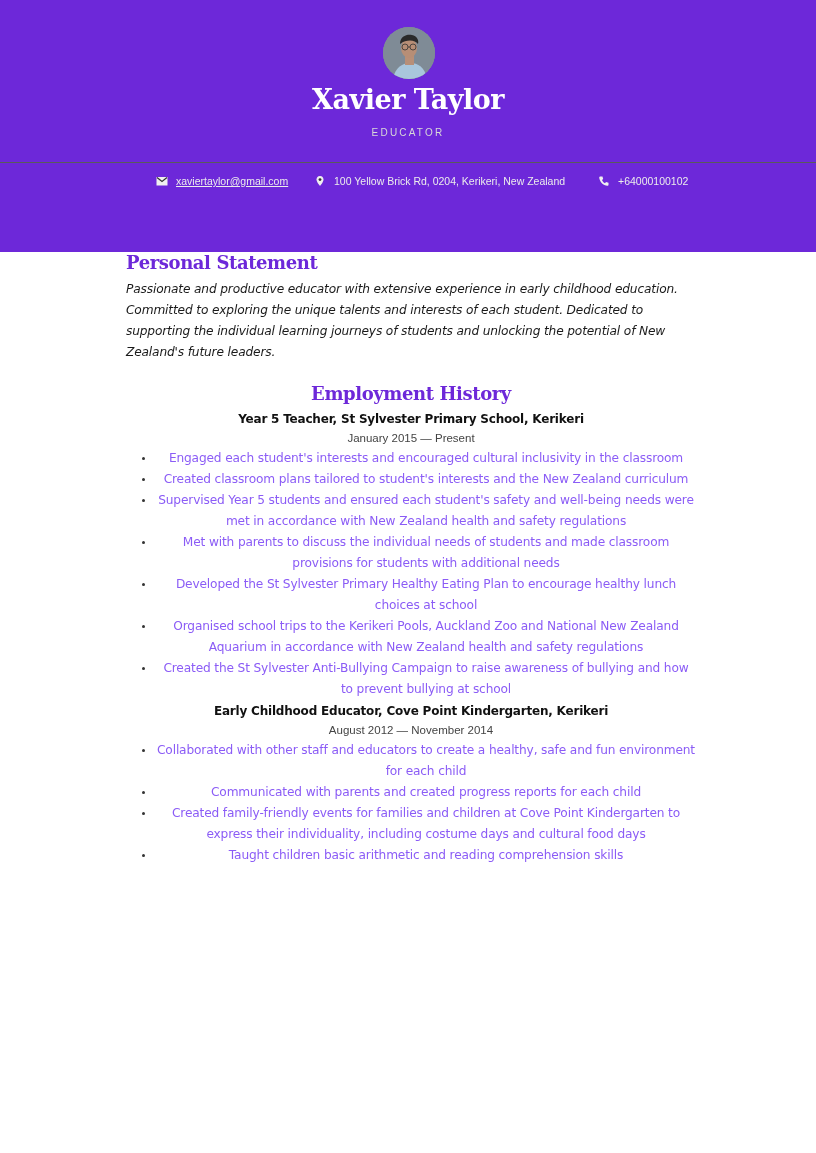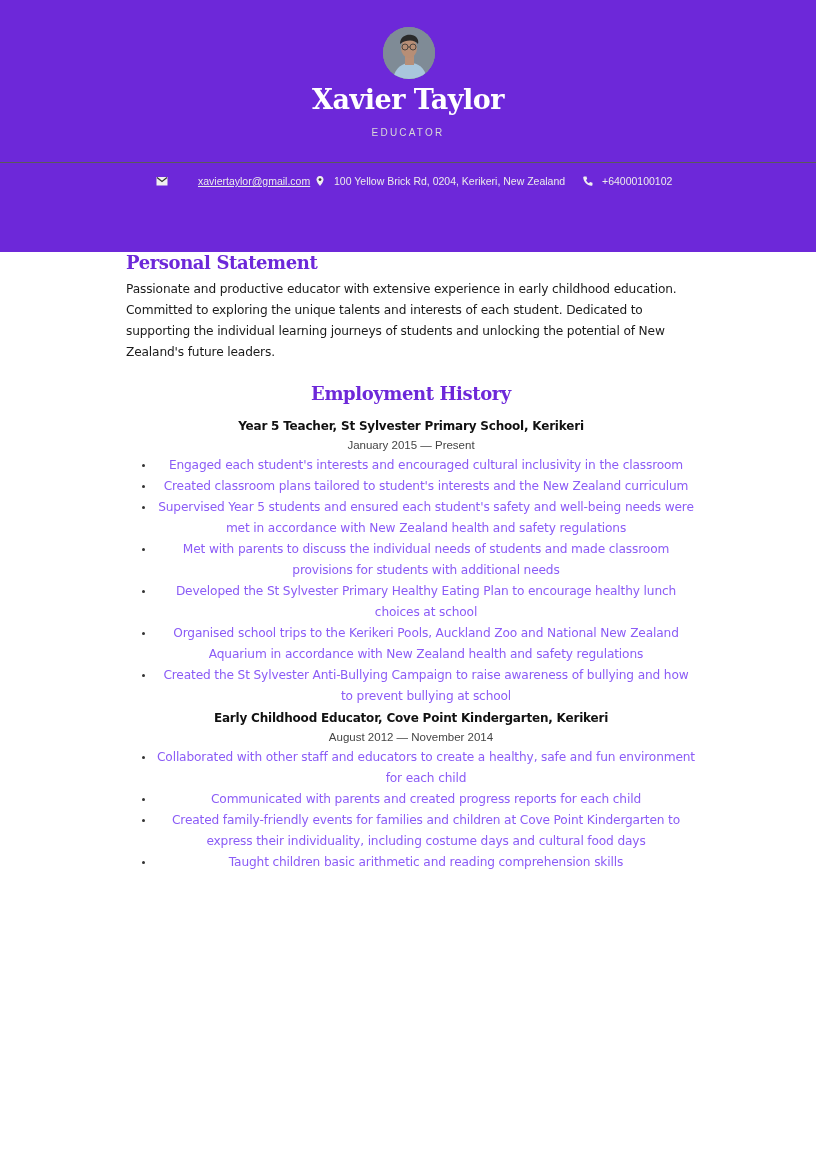--- a/index.html
+++ b/index.html
@@ -25,31 +25,31 @@
       color: #d8d8d8;
     }
     .divider {
       position: absolute; left: 0; top: 162px; width: 816px; height: 1px; background: #5a5a5a;
     }
     .contact {
       position: absolute; top: 175px; font-family: "Liberation Sans", sans-serif;
       font-size: 10.5px; color: #ececec; display: flex; align-items: center; gap: 8px;
       white-space: nowrap;
     }
-    .contact a { color: #ececec; text-decoration: underline; margin-left: 22px; }
+    .contact a { color: #ececec; text-decoration: underline; }
     .contact .icon { display: inline-block; width: 12px; height: 12px; }
 
     .content { position: absolute; left: 126px; width: 570px; }
     .section-heading {
       font-family: "DejaVu Serif", serif; font-weight: bold; font-size: 18px;
       color: #6d28d9; letter-spacing: -0.4px;
     }
     .para {
       font-family: "DejaVu Sans", sans-serif; font-size: 12.2px; line-height: 21px;
-      color: #1a1a1a; letter-spacing: -0.15px;
+      color: #1a1a1a; letter-spacing: -0.15px; font-style: italic;
     }
     .job-title {
       font-family: "DejaVu Sans", sans-serif; font-weight: bold; font-size: 12px;
       color: #111; letter-spacing: -0.2px;
     }
     .job-dates {
       font-family: "Liberation Sans", sans-serif; font-size: 11.5px; color: #444;
       margin-top: 6px;
     }
     ul.bullets { list-style: none; margin-top: 4px; }
@@ -102,39 +102,39 @@
   <div class="contact" style="left:314px;">
     <span class="icon">
       <svg width="12" height="12" viewBox="0 0 12 12">
           <path d="M6 1 C3.8 1 2.5 2.6 2.5 4.5 C2.5 7 6 11 6 11 C6 11 9.5 7 9.5 4.5 C9.5 2.6 8.2 1 6 1 Z" fill="#f0f0f0"></path>
           <circle cx="6" cy="4.6" r="1.4" fill="#323232"></circle>
         </svg>
     </span>
     <span>100 Yellow Brick Rd, 0204, Kerikeri, New Zealand</span>
   </div>
 
-  <div class="contact" style="left:582px;">
+  <div class="contact" style="left:598px;">
     <span class="icon">
       <svg width="12" height="12" viewBox="0 0 12 12">
           <path d="M2.5 1.5 L4.5 1.5 L5.2 4 L4 5 C4.6 6.6 5.6 7.6 7 8.2 L8 7 L10.5 7.8 L10.5 9.8 C10.5 10.4 10 10.8 9.4 10.8 C5.2 10.5 1.6 7 1.2 2.6 C1.2 2 1.8 1.5 2.5 1.5 Z" fill="#f0f0f0"></path>
         </svg>
     </span>
     <span>+64000100102</span>
   </div>
 </div>
 
 <div class="content" style="top:252px;">
   <div class="section-heading">Personal Statement</div>
   <div class="para" style="margin-top:6px;">Passionate and productive educator with extensive experience in early childhood education. Committed to exploring the unique talents and interests of each student. Dedicated to supporting the individual learning journeys of students and unlocking the potential of New Zealand's future leaders.</div>
 </div>
 
 <div class="content" style="top:383px;text-align:center;">
   <div class="section-heading">Employment History</div>
 
-  <div style="margin-top:15px;">
+  <div style="margin-top:8px;">
     <div class="job-title">Year 5 Teacher, St Sylvester Primary School, Kerikeri</div>
     <div class="job-dates">January 2015 — Present</div>
     <ul class="bullets">
       <li><span class="dot"></span><span>Engaged each student's interests and encouraged cultural inclusivity in the classroom</span></li>
       <li><span class="dot"></span><span>Created classroom plans tailored to student's interests and the New Zealand curriculum</span></li>
       <li><span class="dot"></span><span>Supervised Year 5 students and ensured each student's safety and well-being needs were met in accordance with New Zealand health and safety regulations</span></li>
       <li><span class="dot"></span><span>Met with parents to discuss the individual needs of students and made classroom provisions for students with additional needs</span></li>
       <li><span class="dot"></span><span>Developed the St Sylvester Primary Healthy Eating Plan to encourage healthy lunch choices at school</span></li>
       <li><span class="dot"></span><span>Organised school trips to the Kerikeri Pools, Auckland Zoo and National New Zealand Aquarium in accordance with New Zealand health and safety regulations</span></li>
       <li><span class="dot"></span><span>Created the St Sylvester Anti-Bullying Campaign to raise awareness of bullying and how to prevent bullying at school</span></li>

